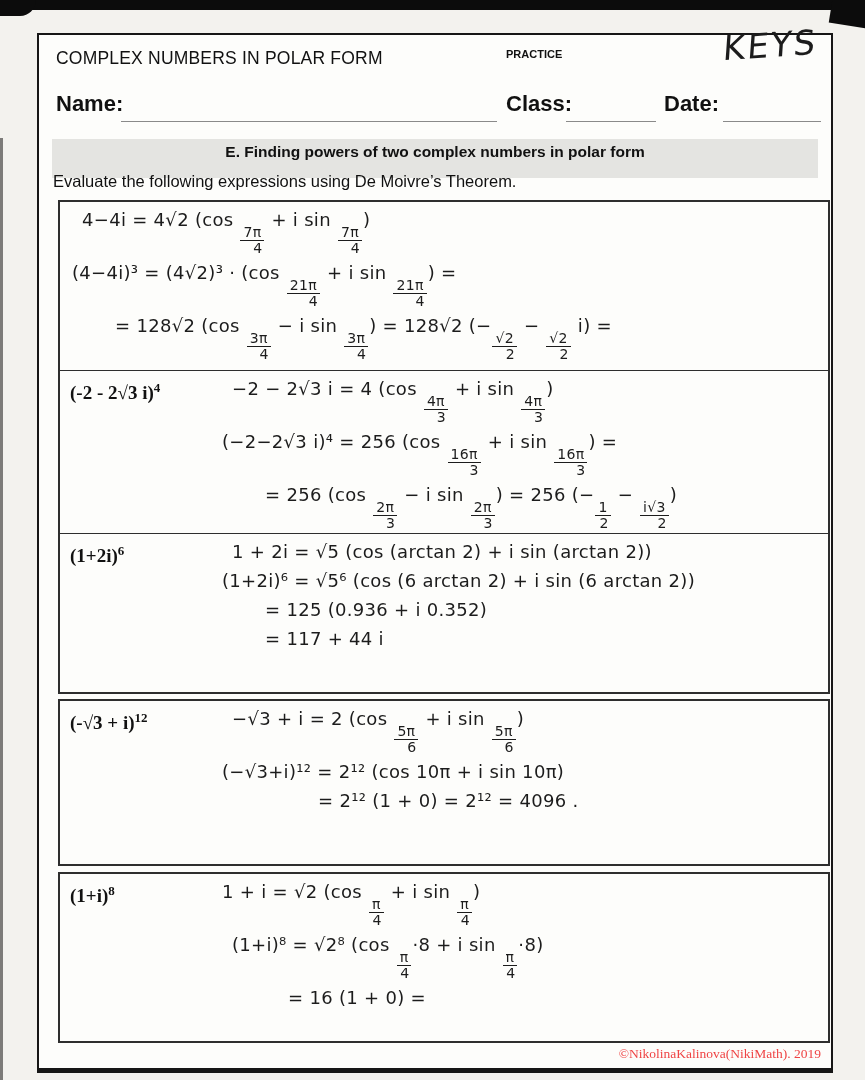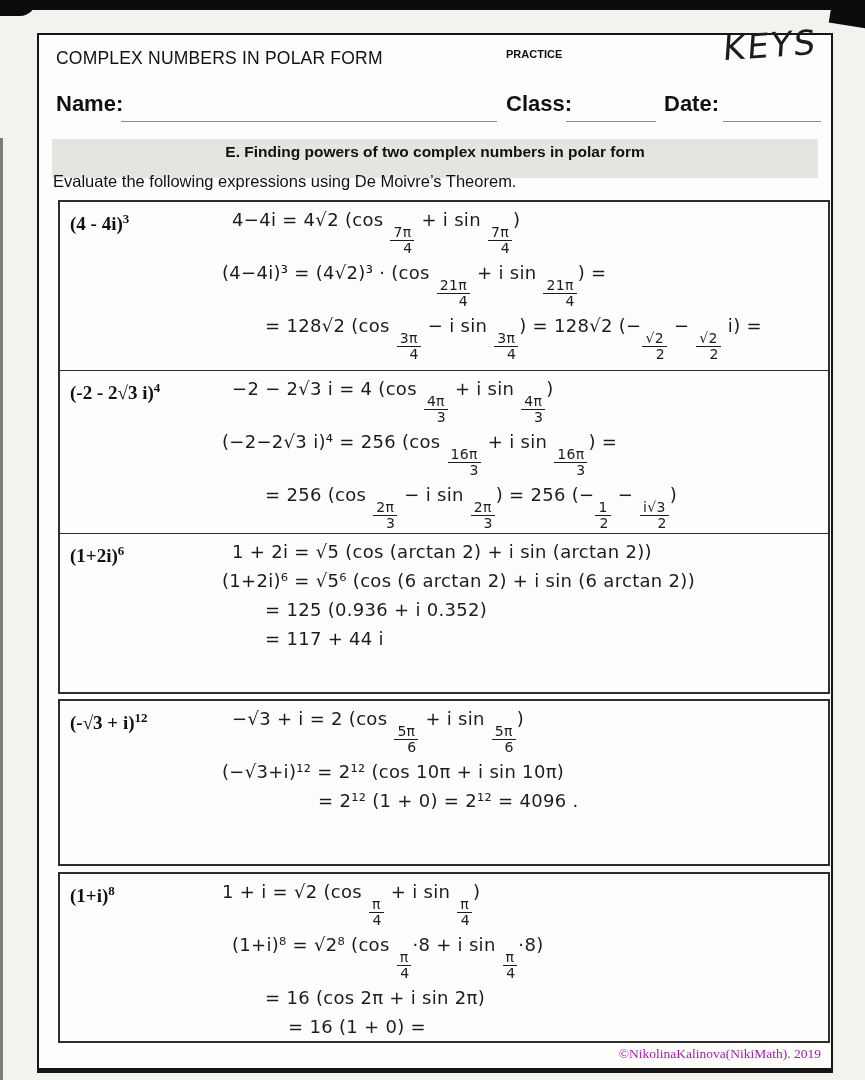--- a/index.html
+++ b/index.html
@@ -59,21 +59,21 @@
   .wline[data-indent="2"]{margin-left:55px;}
   .wline[data-indent="3"]{margin-left:78px;}
   .wline[data-indent="4"]{margin-left:108px;}
 
   .frac{display:inline-flex;flex-direction:column;align-items:flex-end;
     font-size:.78em;line-height:1.1;vertical-align:-11px;padding:0 1px;}
   .frac .fnum{border-bottom:1.8px solid currentColor;padding:0 3px;}
   .frac .fden{padding:0 2px;}
 
   .footer{position:absolute;right:10px;top:1011px;font-family:"Liberation Serif", serif;
-    font-size:13.5px;color:#a21caf;}
+    font-size:13.5px;color:#ef4444;}
 </style>
 </head>
 <body>
 
 <div class="top-bar"></div>
 <div class="corner-tl"></div>
 <div class="corner-tr"></div>
 <div class="left-streak"></div>
 
 <div class="page">
@@ -86,21 +86,20 @@
   <div class="field-label lbl-class">Class:</div>
   <div class="uline ul-class"></div>
   <div class="field-label lbl-date">Date:</div>
   <div class="uline ul-date"></div>
 
   <div class="banner">E. Finding powers of two complex numbers in polar form</div>
   <div class="instructions">Evaluate the following expressions using De Moivre’s Theorem.</div>
 
   <div class="tbl tbl-a">
     <div class="prow prow-1">
-      <div class="pexpr"><span>(4 - 4i)</span><sup>3</sup></div>
       <div class="work hand">
         <div class="wline" data-indent="1">4−4i = 4√2 (cos <span class="frac">
               <span class="fnum">7π</span>
               <span class="fden">4</span>
             </span> + i sin <span class="frac">
               <span class="fnum">7π</span>
               <span class="fden">4</span>
             </span>)</div>
         <div class="wline" data-indent="0">(4−4i)³ = (4√2)³ · (cos <span class="frac">
               <span class="fnum">21π</span>
@@ -197,21 +196,20 @@
               <span class="fnum">π</span>
               <span class="fden">4</span>
             </span>)</div>
         <div class="wline" data-indent="1">(1+i)⁸ = √2⁸ (cos <span class="frac">
               <span class="fnum">π</span>
               <span class="fden">4</span>
             </span>·8 + i sin <span class="frac">
               <span class="fnum">π</span>
               <span class="fden">4</span>
             </span>·8)</div>
-        <div class="wline" data-indent="2">= 16 (cos 2π + i sin 2π)</div>
         <div class="wline" data-indent="3">= 16 (1 + 0) =</div>
 
       </div>
     </div>
   </div>
 
   <div class="footer">©NikolinaKalinova(NikiMath). 2019</div>
 </div>
 
 </body></html>

